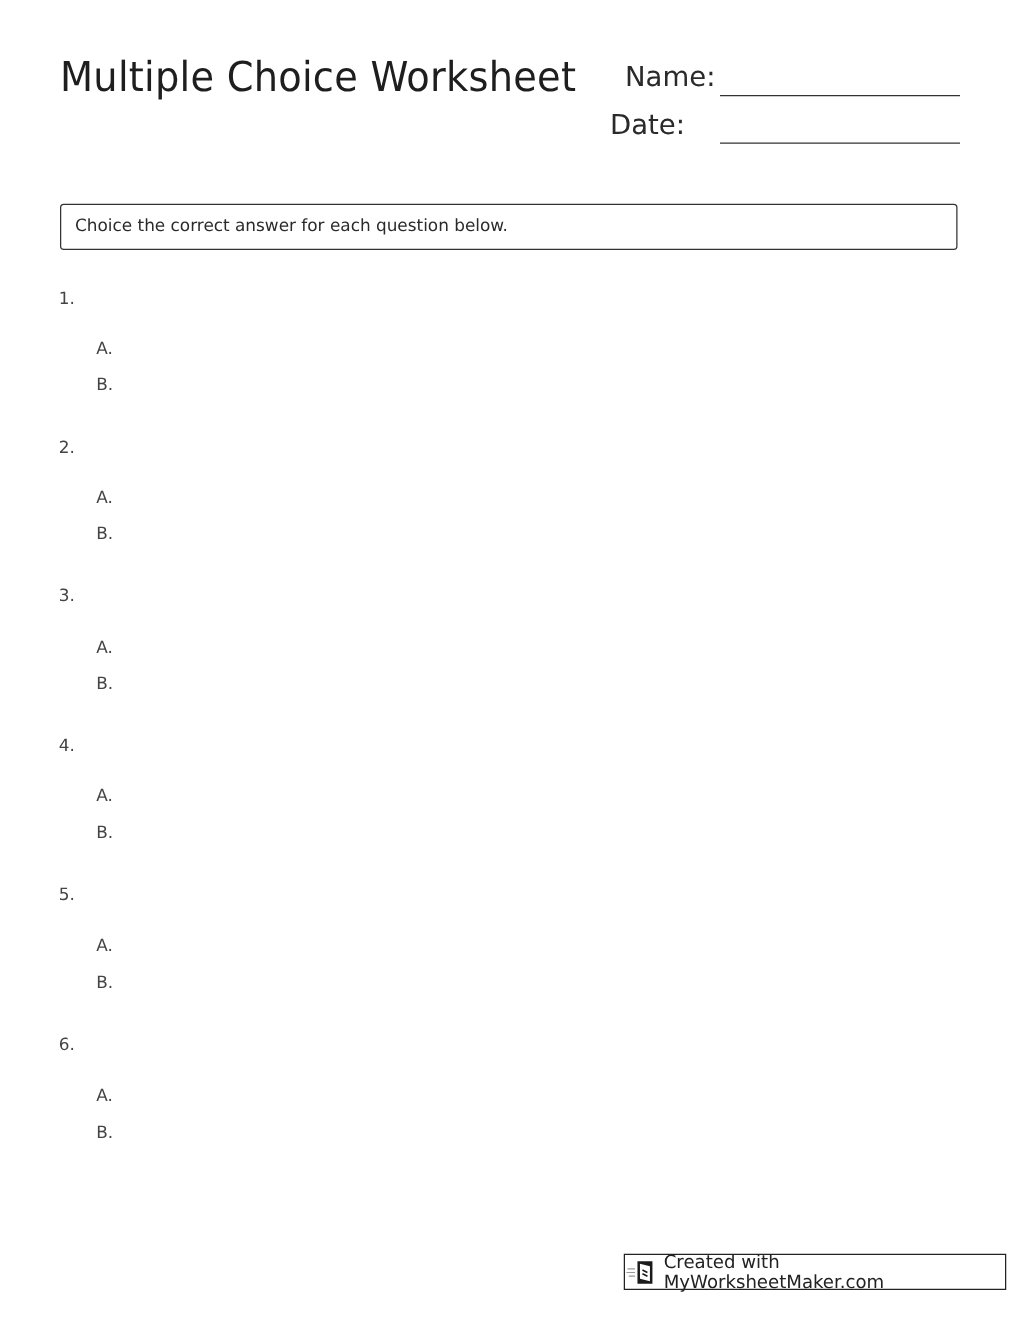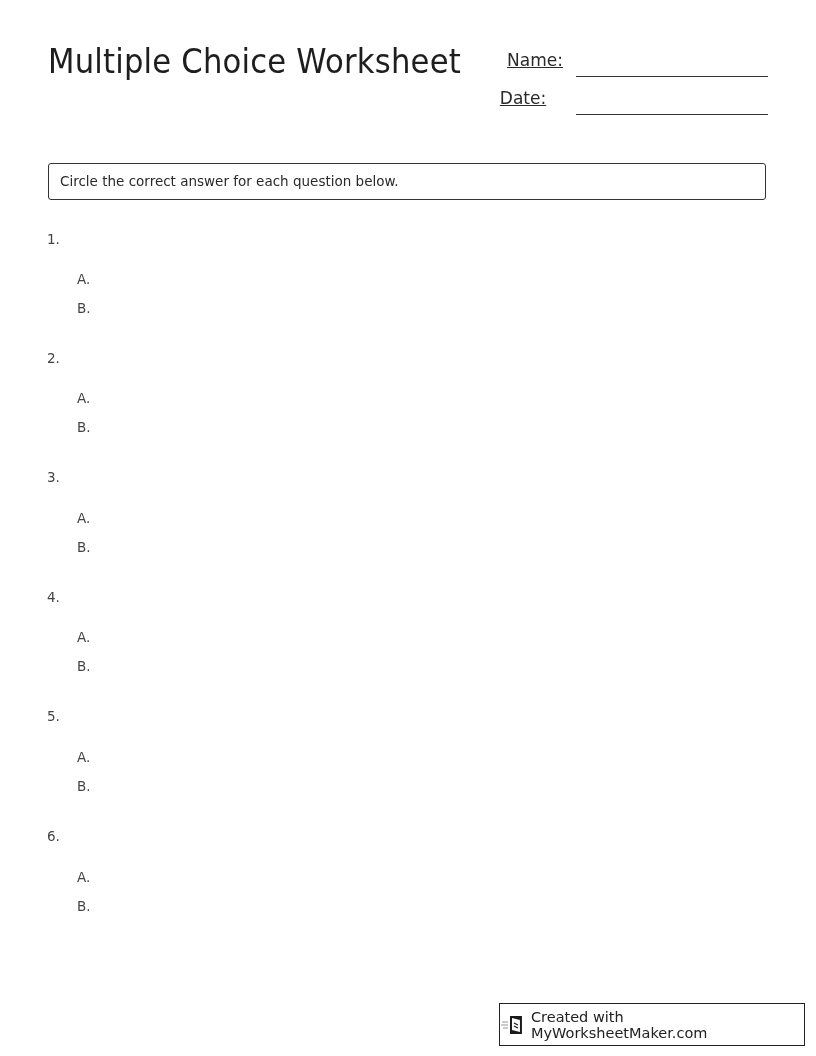--- a/index.html
+++ b/index.html
@@ -1,46 +1,46 @@
 <!DOCTYPE html>
 <html><head>
 <meta charset="utf-8">
 <style>
   html, body { margin: 0; padding: 0; background: #ffffff; }
   body { width: 816px; height: 1056px; position: relative; overflow: hidden;
          font-family: "DejaVu Sans", sans-serif; color: #222; }
   .title { position: absolute; left: 48px; top: 42px; font-size: 33px; font-weight: normal;
            letter-spacing: 0.2px; color: #1e1e1e; margin: 0; font-family: "DejaVu Sans", sans-serif;
            transform: scaleX(0.93); transform-origin: left top; }
-  .field-label { position: absolute; font-size: 17px; color: #2a2a2a; text-align: center; width: 70px; text-decoration: underline; }
+  .field-label { position: absolute; font-size: 22px; color: #2a2a2a; text-align: left; width: 70px; }
   .field-line { position: absolute; left: 576px; width: 192px; height: 0; border-top: 1.5px solid #333; }
   .instr-box { position: absolute; left: 48px; top: 163px; width: 718px; height: 37px;
                border: 1.5px solid #333; border-radius: 3px; box-sizing: border-box; }
   .instr-text { position: absolute; left: 11px; top: 9px; font-size: 13.5px; color: #2a2a2a; }
   .q-num { position: absolute; left: 47px; font-size: 13.5px; color: #444; }
   .opt { position: absolute; left: 77px; font-size: 13.5px; color: #444; }
-  .footer { position: absolute; left: 499px; top: 1003px; width: 306px; height: 43px;
+  .footer { position: absolute; left: 499px; top: 1003px; width: 306px; height: 29px;
             border: 1.5px solid #222; box-sizing: border-box; display: flex; align-items: center;
             padding-left: 1px; }
   .footer-icon { width: 24px; height: 22px; margin-right: 6px; }
   .footer-text { font-size: 14.5px; color: #222; font-family: "DejaVu Sans", sans-serif; }
 </style>
 </head>
 <body>
 
 <h1 class="title">Multiple Choice Worksheet</h1>
 
 <div class="field-label" style="left:500px; top:50px;">Name:</div>
 <div class="field-line" style="top:76px;"></div>
 
 <div class="field-label" style="left:488px; top:88px;">Date:</div>
 <div class="field-line" style="top:114px;"></div>
 
 <div class="instr-box">
-  <span class="instr-text">Circle the correct answer for each question below.</span>
+  <span class="instr-text">Choice the correct answer for each question below.</span>
 </div>
 
 <div>
   <div>
     <span class="q-num" style="top:231px;">1.</span>
     <span class="opt" style="top:271px;">A.</span>
     <span class="opt" style="top:300px;">B.</span>
   </div>
   <div>
     <span class="q-num" style="top:350px;">2.</span>

